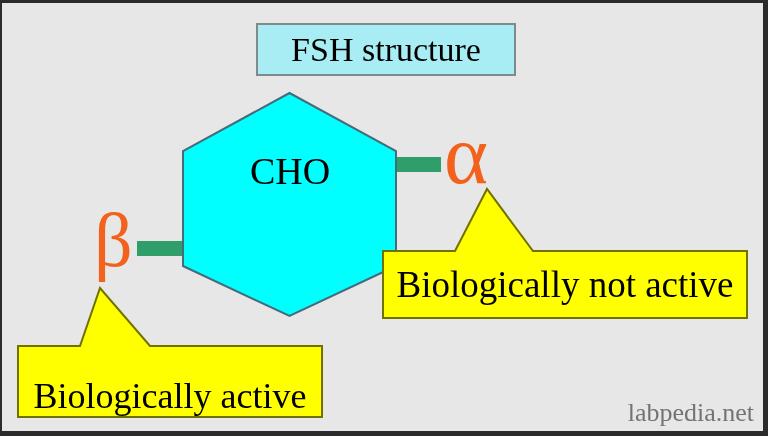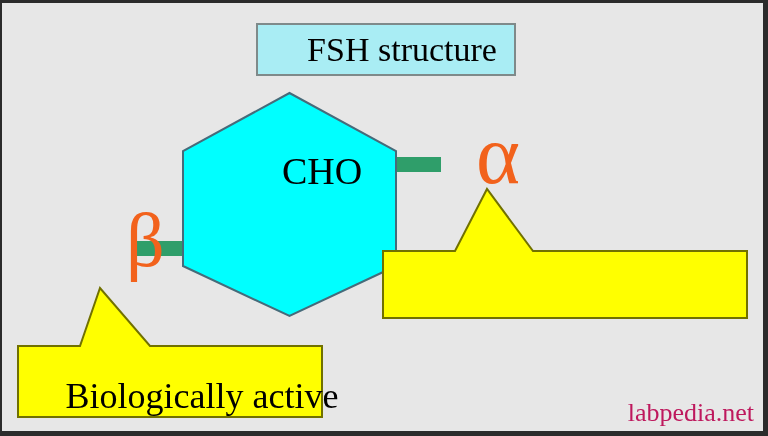--- a/index.html
+++ b/index.html
@@ -5,21 +5,21 @@
   html,body{margin:0;padding:0;background:#ffffff;}
   #slide{
     position:relative;
     width:768px;height:436px;
     background:#e7e7e7;
     overflow:hidden;
     font-family:"Liberation Serif", serif;
     color:#000;
   }
   #shapes{position:absolute;left:0;top:0;width:768px;height:436px;}
-  .abs{position:absolute;padding-left:32px;}
+  .abs{position:absolute;}
   .frame{position:absolute;background:#2b2b2b;z-index:50;}
   .frame.top{left:0;top:0;width:768px;height:3px;}
   .frame.left{left:0;top:0;width:2px;height:436px;}
   .frame.right{right:0;top:0;width:5px;height:436px;}
   .frame.bottom{left:0;bottom:0;width:768px;height:5px;}
 
   .title-box{
     left:256px;top:23px;width:260px;height:53px;
     background:#a9edf4;border:2px solid #7f8a8a;
     box-sizing:border-box;
@@ -34,21 +34,21 @@
   .greek{line-height:1;color:#f2621c;z-index:10;}
   .alpha{left:444px;top:113px;font-size:84px;}
   .beta{left:94px;top:202px;font-size:76px;}
   .callout-text{
     display:flex;align-items:center;justify-content:center;
     z-index:12;
   }
   .callout-alpha-text{left:383px;top:251px;width:364px;height:67px;font-size:37px;}
   .callout-beta-text{left:18px;top:346px;width:304px;height:71px;font-size:36px;align-items:flex-end;}
   .watermark{
-    right:14px;top:398px;font-size:26px;color:#be185d;z-index:10;
+    right:14px;top:398px;font-size:26px;color:#737373;z-index:10;
   }
 </style>
 </head>
 <body>
 
 <div id="slide">
 
   <svg id="shapes" viewBox="0 0 768 436" xmlns="http://www.w3.org/2000/svg">
 
     <rect x="137" y="241" width="48" height="15" fill="#2f9e6a"></rect>
@@ -65,20 +65,23 @@
     <span>FSH structure</span>
   </div>
 
   <div class="abs hex-label">
     <div>CHO</div>
   </div>
 
   <div class="abs greek alpha">α</div>
   <div class="abs greek beta">β</div>
 
+  <div class="abs callout-text callout-alpha-text">
+    <span>Biologically not active</span>
+  </div>
   <div class="abs callout-text callout-beta-text">
     <span>Biologically active</span>
   </div>
 
   <div class="abs watermark">labpedia.net</div>
 
   <div class="frame top"></div>
   <div class="frame left"></div>
   <div class="frame right"></div>
   <div class="frame bottom"></div>

